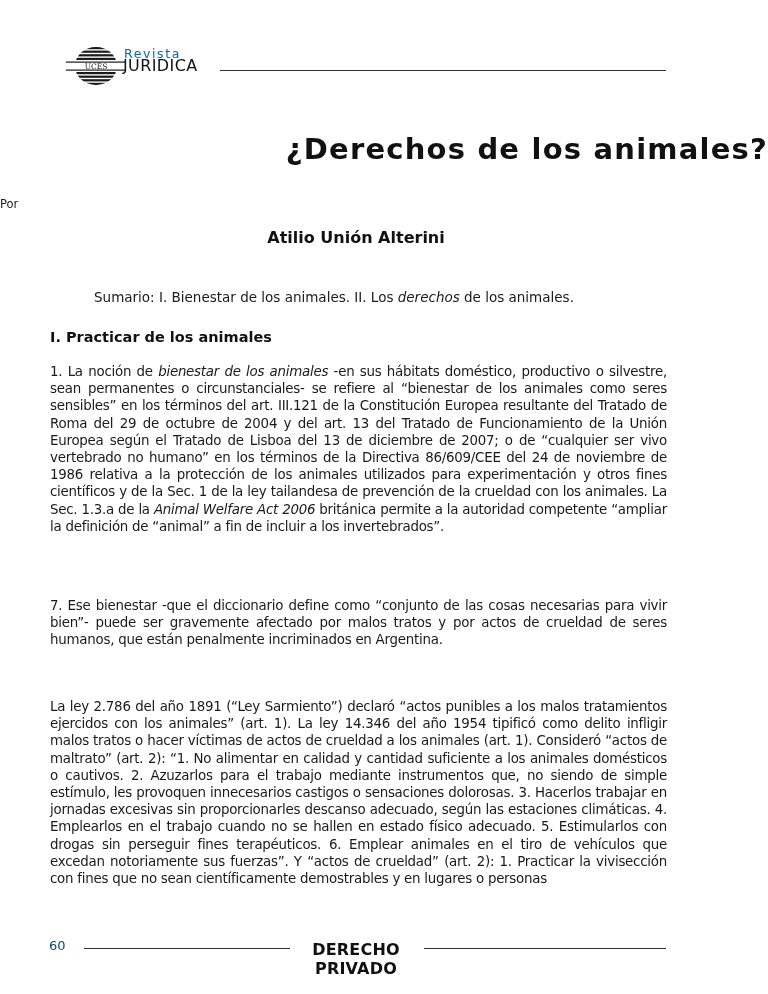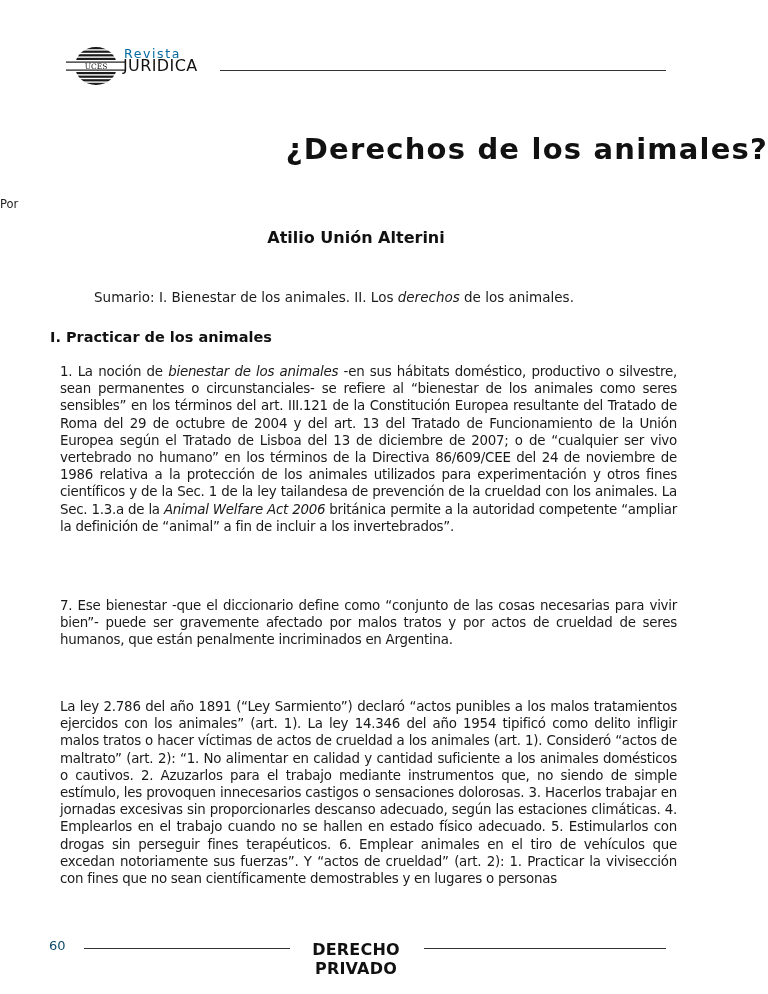--- a/index.html
+++ b/index.html
@@ -10,21 +10,21 @@
     .brand-big { position: absolute; left: 123px; top: 56px; font-size: 16px; font-weight: normal; letter-spacing: 0.4px; color: #111; font-family: "DejaVu Sans", sans-serif; }
     .header-rule { position: absolute; left: 220px; top: 70px; width: 446px; height: 0; border-top: 1.5px solid #333; }
 
     .title { position: absolute; left: 0; top: 132px; width: 768px; text-align: right; font-size: 29px; font-weight: bold; letter-spacing: 1.2px; color: #111; font-family: "DejaVu Sans", sans-serif; }
     .por { position: absolute; left: 0; top: 197px; width: 712px; font-size: 11.5px; color: #222; }
     .author { position: absolute; left: 0; top: 228px; width: 712px; text-align: center; font-size: 16px; font-weight: bold; color: #111; }
 
     .summary { position: absolute; left: 50px; top: 289px; width: 620px; font-size: 13.5px; color: #1a1a1a; white-space: nowrap; margin-left: 44px; }
     .section-heading { position: absolute; left: 50px; top: 329px; font-size: 14.5px; font-weight: bold; color: #111; }
 
-    .para { position: absolute; left: 50px; width: 617px; font-size: 13.4px; line-height: 17.2px; text-align: justify; color: #1a1a1a; letter-spacing: -0.25px; margin-left: 10px; }
+    .para { position: absolute; left: 50px; width: 617px; font-size: 13.4px; line-height: 17.2px; text-align: justify; color: #1a1a1a; letter-spacing: -0.25px; }
     .p1 { top: 363px; }
     .p2 { top: 597px; }
     .p3 { top: 698px; }
 
     .footer-page { position: absolute; left: 49px; top: 938px; font-size: 13px; color: #0c4a6e; }
     .footer-rule-left { position: absolute; left: 84px; top: 948px; width: 206px; height: 0; border-top: 1.5px solid #333; }
     .footer-label { position: absolute; left: 292px; top: 940px; width: 128px; text-align: center; font-size: 16px; font-weight: bold; color: #111; letter-spacing: 0.2px; }
     .footer-rule-right { position: absolute; left: 424px; top: 948px; width: 242px; height: 0; border-top: 1.5px solid #333; }
   </style>
 </head>

